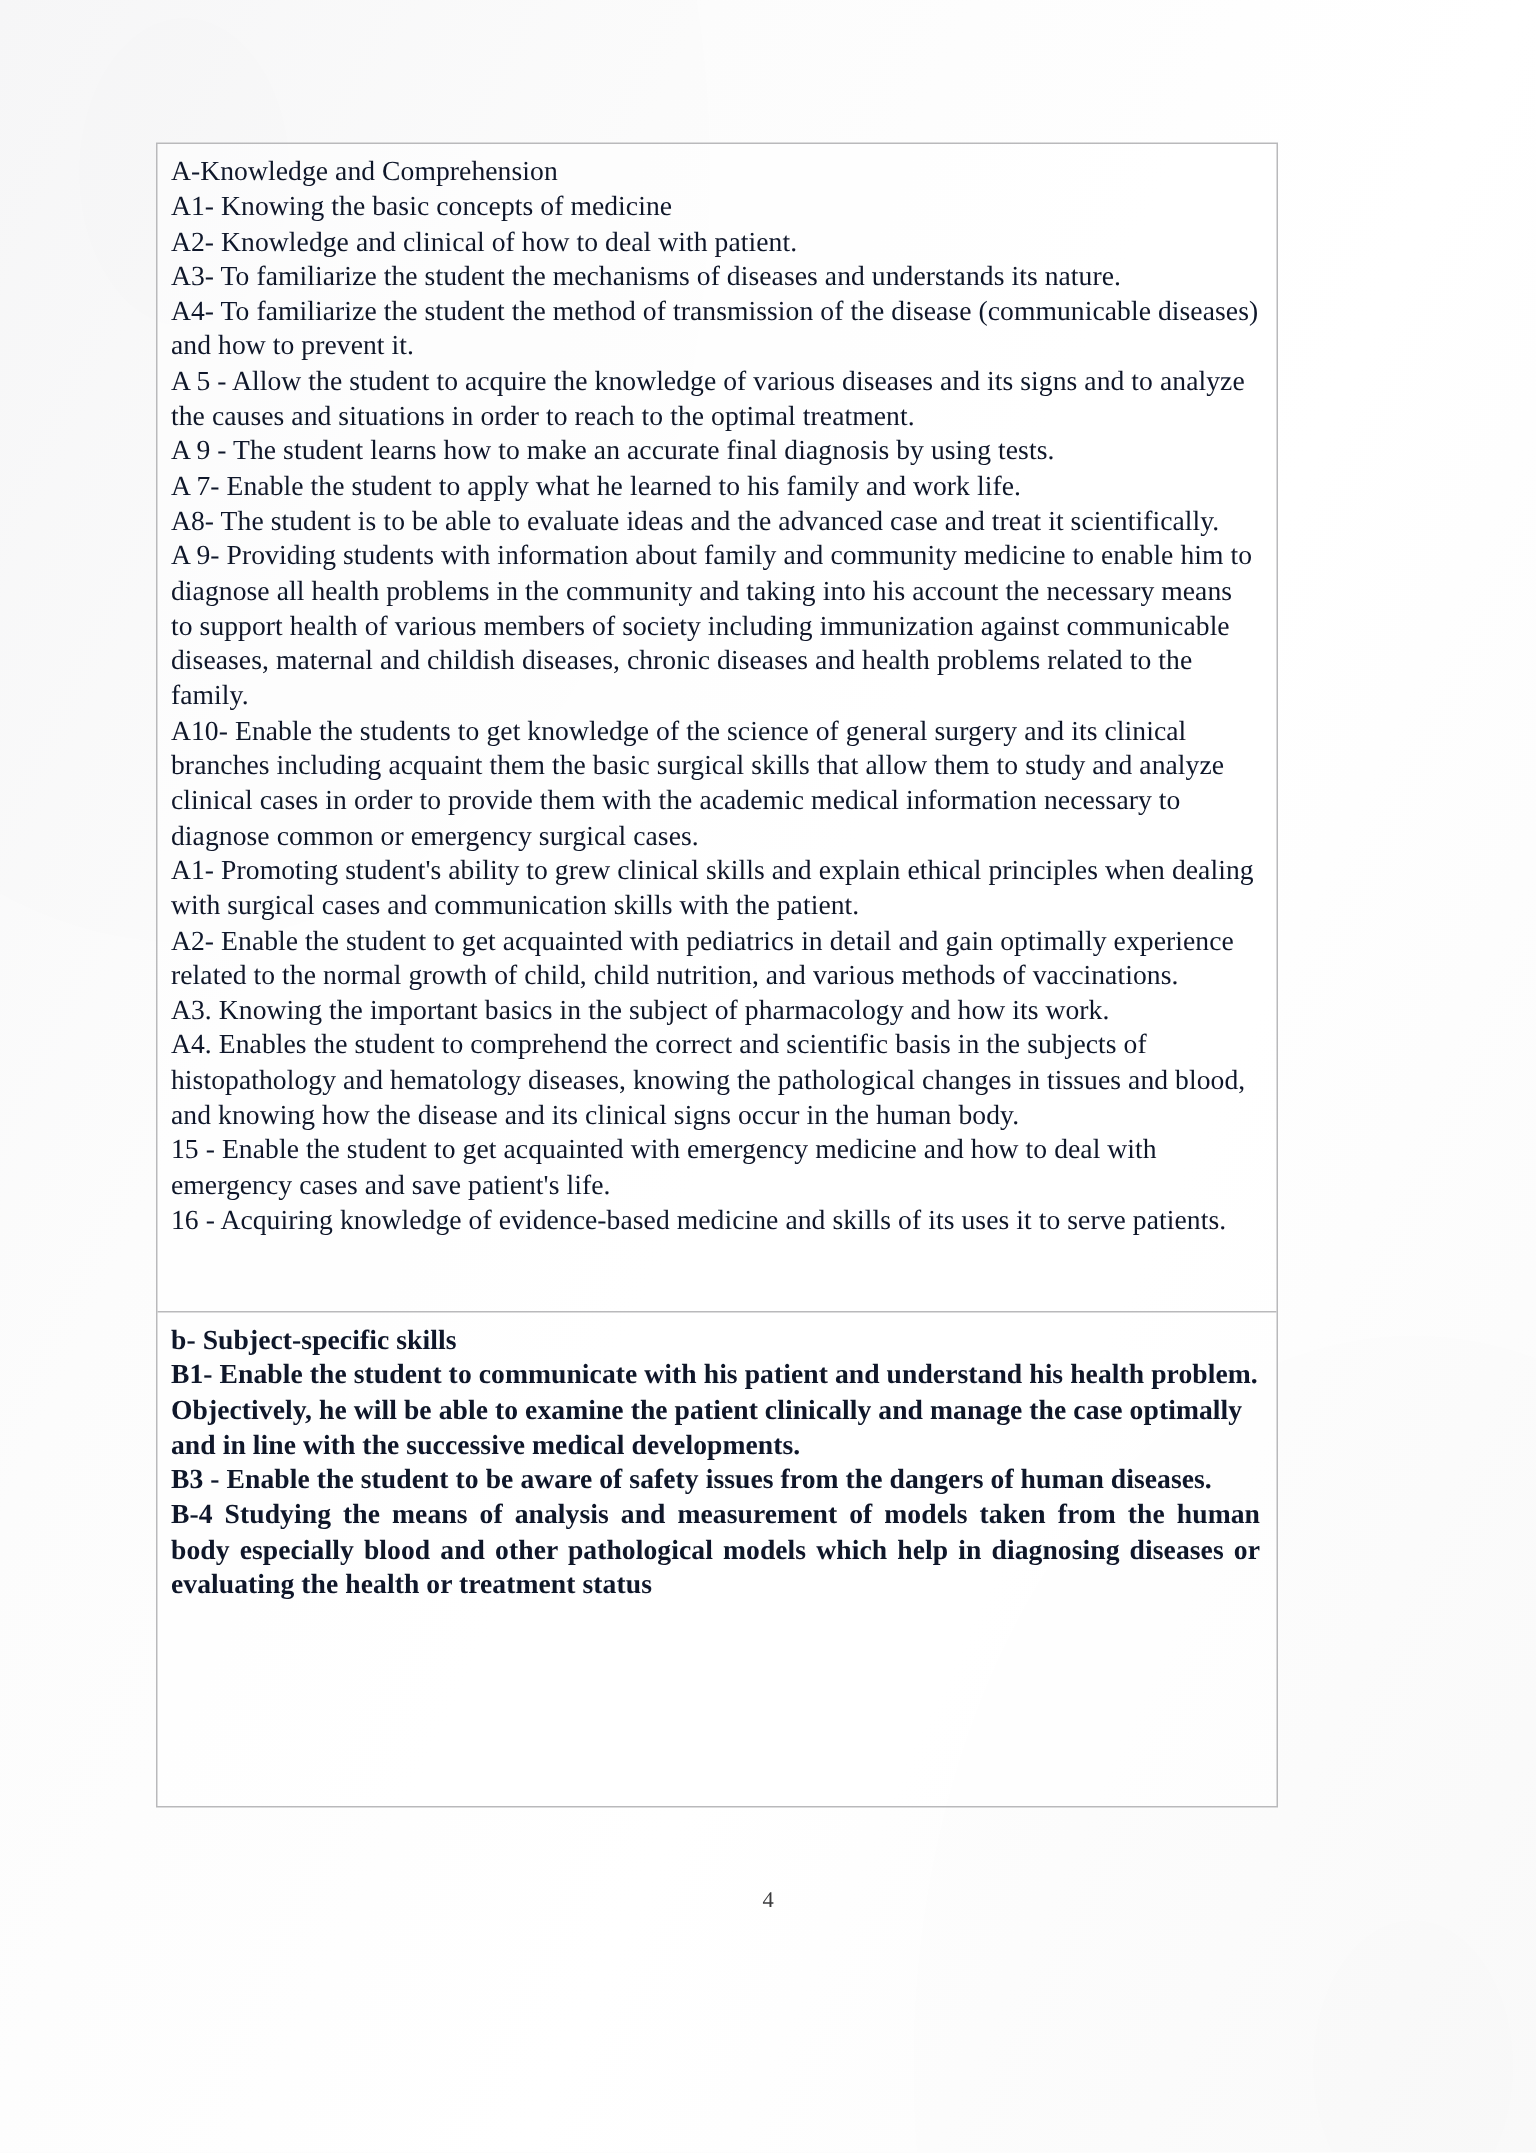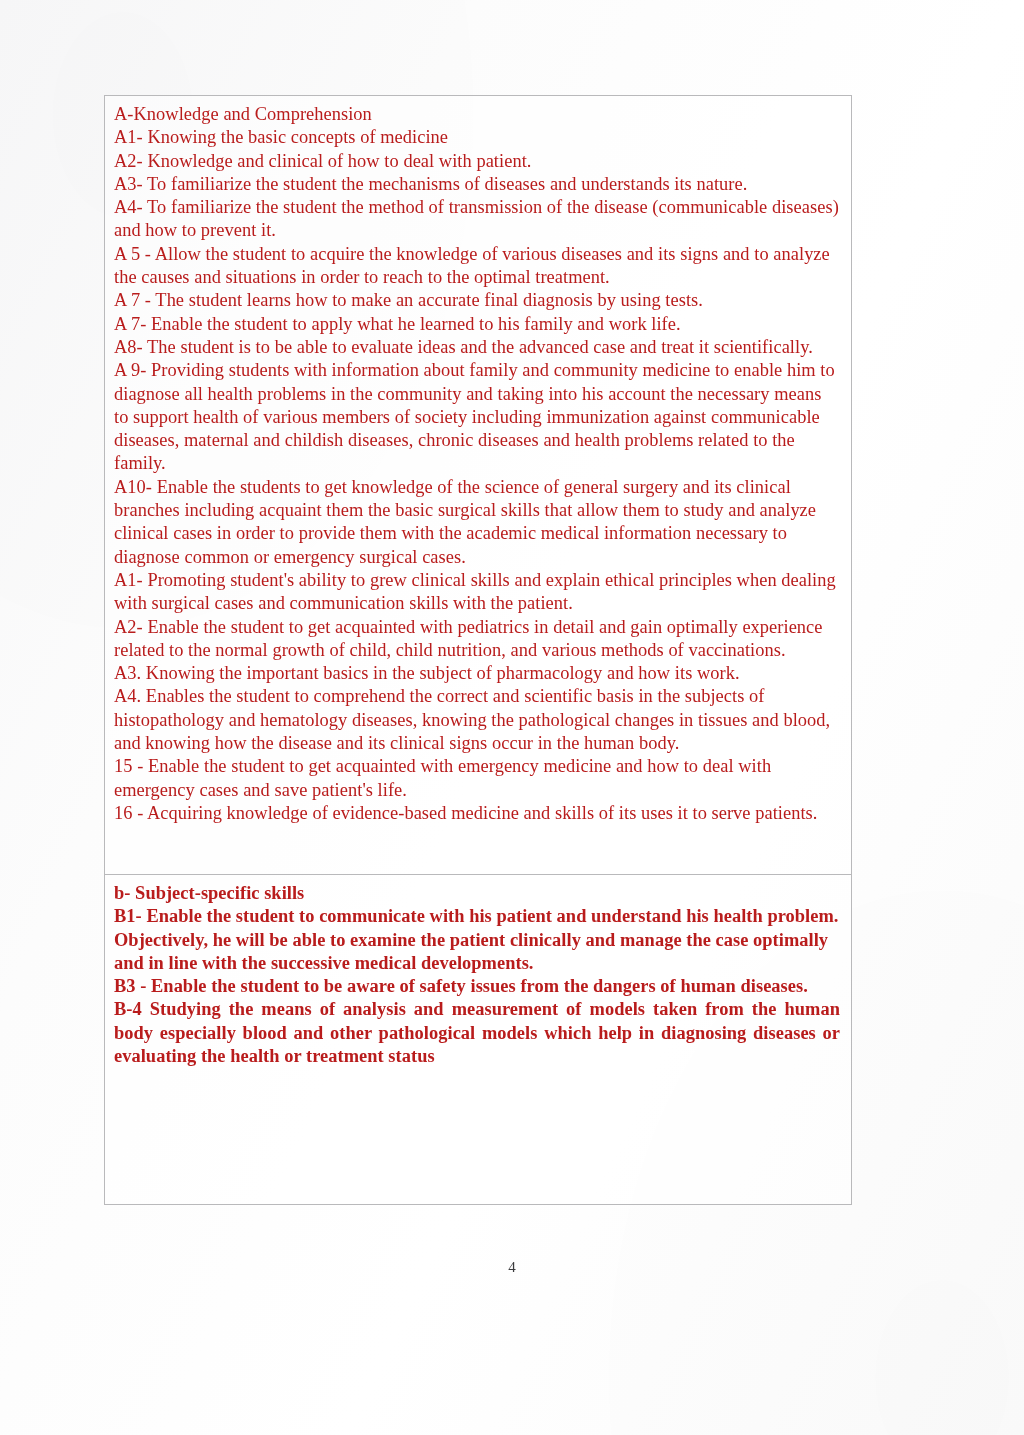--- a/index.html
+++ b/index.html
@@ -59,21 +59,21 @@
     min-height: 330px;
     font-weight: bold;
   }
 
   .doc-line {
     font-size: 18.4px;
     line-height: 23.3px;
     letter-spacing: 0.05px;
     margin: 0;
     text-align: left;
-    color: #b91c1c;
+    color: #0f172a;
     text-rendering: optimizeLegibility;
   }
 
   .doc-line--justify {
     text-align: justify;
     text-justify: inter-word;
   }
 
   .page-number {
     position: absolute;
@@ -95,21 +95,21 @@
 
 <div class="doc-table">
 
   <div class="doc-cell doc-cell--a">
     <p class="doc-line">A-Knowledge and Comprehension</p>
     <p class="doc-line">A1- Knowing the basic concepts of medicine</p>
     <p class="doc-line">A2- Knowledge and clinical of how to deal with patient.</p>
     <p class="doc-line">A3- To familiarize the student the mechanisms of diseases and understands its nature.</p>
     <p class="doc-line">A4- To familiarize the student the method of transmission of the disease (communicable diseases) and how to prevent it.</p>
     <p class="doc-line">A 5 - Allow the student to acquire the knowledge of various diseases and its signs and to analyze the causes and situations in order to reach to the optimal treatment.</p>
-    <p class="doc-line">A 7 - The student learns how to make an accurate final diagnosis by using tests.</p>
+    <p class="doc-line">A 9 - The student learns how to make an accurate final diagnosis by using tests.</p>
     <p class="doc-line">A 7- Enable the student to apply what he learned to his family and work life.</p>
     <p class="doc-line">A8- The student is to be able to evaluate ideas and the advanced case and treat it scientifically.</p>
     <p class="doc-line">A 9- Providing students with information about family and community medicine to enable him to diagnose all health problems in the community and taking into his account the necessary means to support health of  various members of society including immunization against communicable diseases, maternal and childish diseases, chronic diseases and health problems related to the family.</p>
     <p class="doc-line">A10- Enable the students to get knowledge of the science of general surgery and its clinical branches including acquaint them the basic surgical skills that allow them to study and analyze clinical cases in order to provide them with the academic medical information necessary to diagnose common or emergency surgical cases.</p>
     <p class="doc-line">A1- Promoting student's ability to grew clinical skills and explain ethical principles when dealing with surgical cases and communication skills with the patient.</p>
     <p class="doc-line">A2- Enable the student to get acquainted with pediatrics in detail and gain optimally experience related to the normal growth of child, child nutrition, and various methods of vaccinations.</p>
     <p class="doc-line">A3. Knowing the important basics in the subject of pharmacology and how its work.</p>
     <p class="doc-line">A4. Enables the student to comprehend the correct and scientific basis in the subjects of histopathology and hematology diseases, knowing the pathological changes in tissues and blood, and knowing how the disease and its clinical signs occur in the human body.</p>
     <p class="doc-line">15 - Enable the student to get acquainted with emergency medicine and how to deal with emergency cases and save patient's life.</p>
     <p class="doc-line">16 - Acquiring knowledge of evidence-based medicine and skills of its uses it to serve patients.</p>

